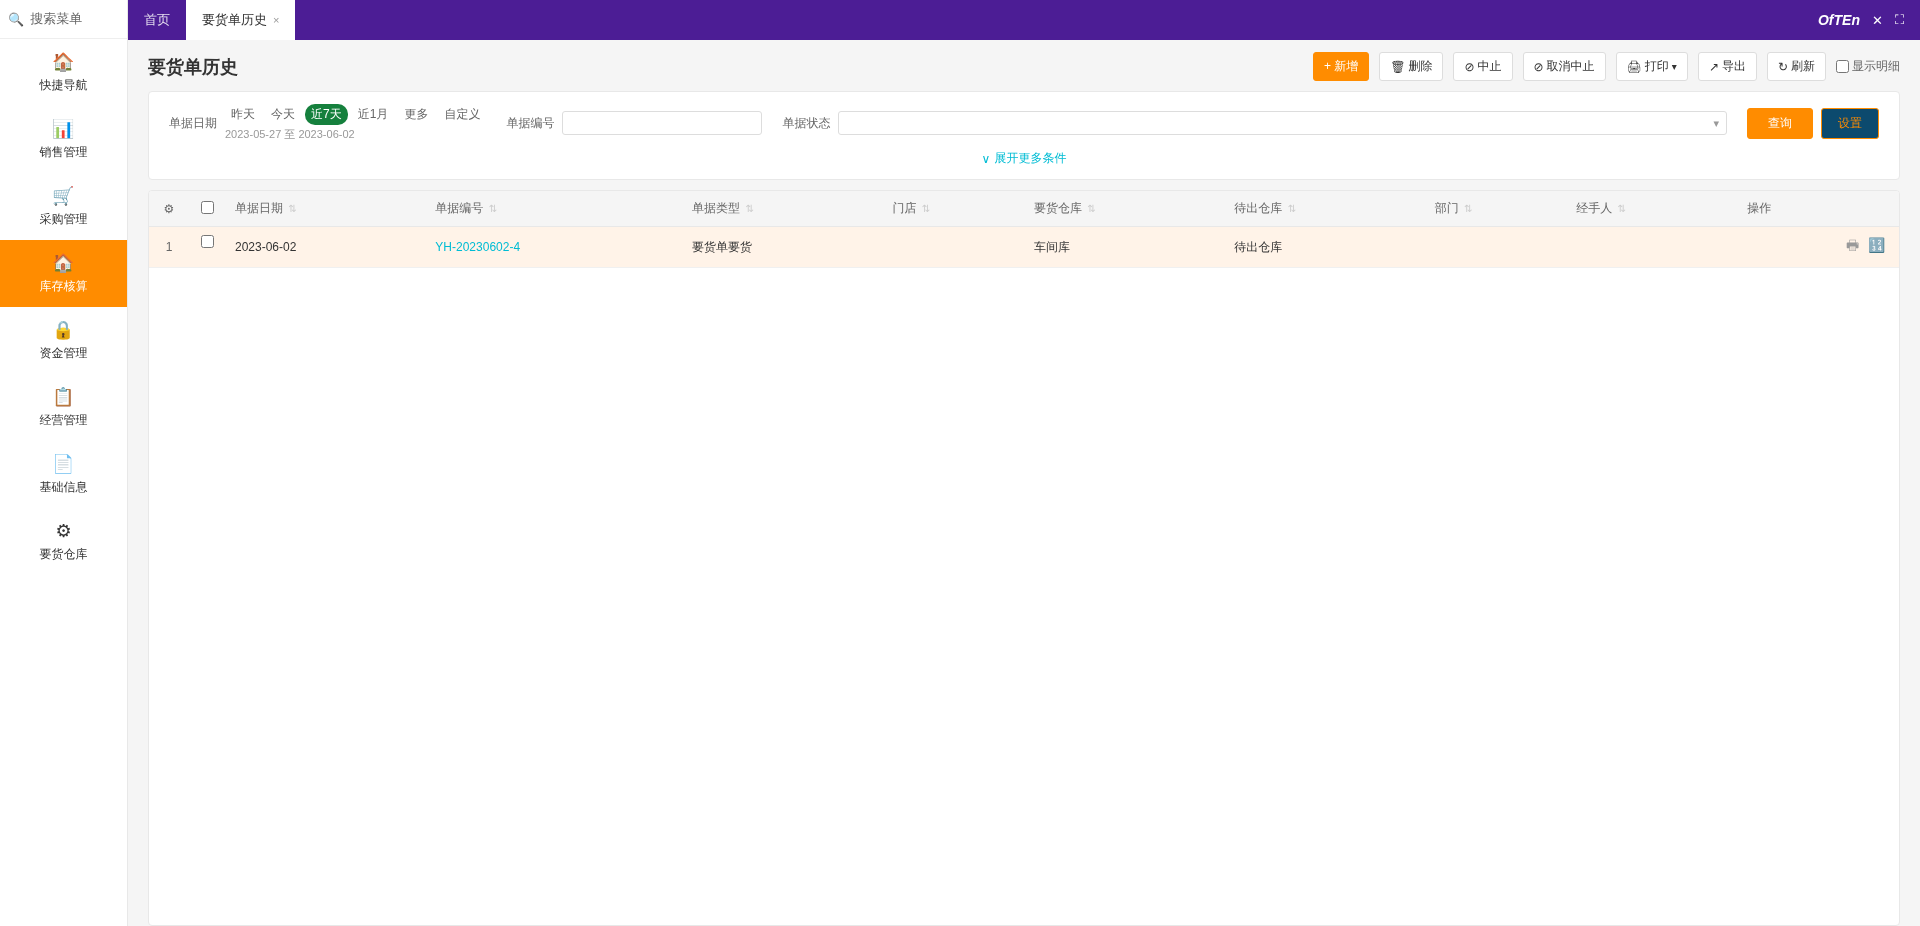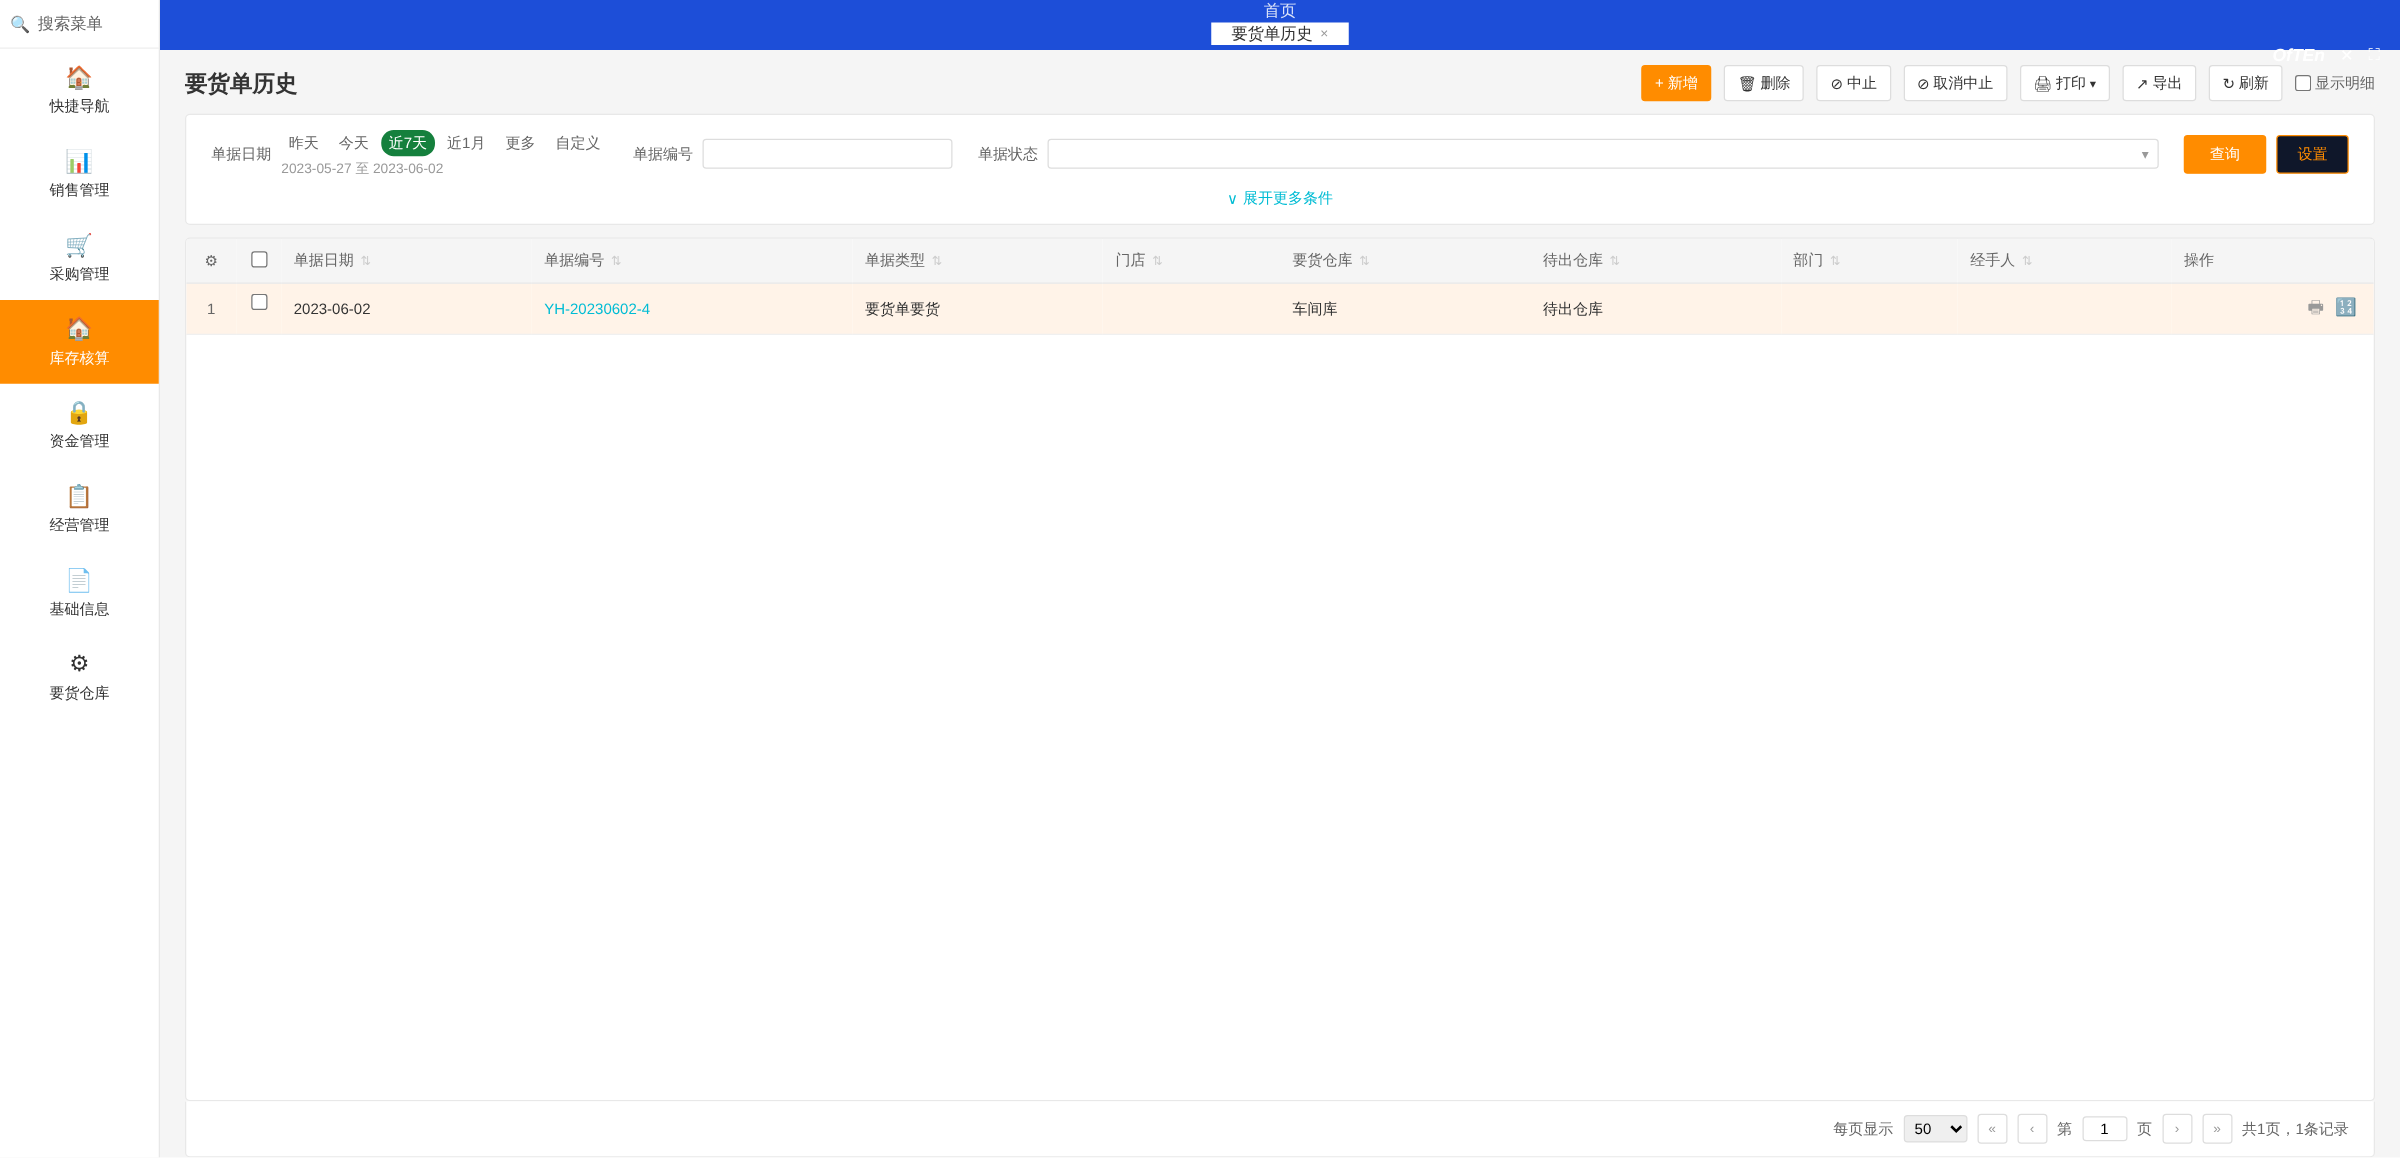--- a/index.html
+++ b/index.html
@@ -31,27 +31,26 @@
     
     .main {
       flex: 1;
       display: flex;
       flex-direction: column;
       overflow: hidden;
     }
 
     
     .topbar {
-      background: #1d4ed8;
+      background: #4c1d95;
       height: 40px;
       display: flex;
       align-items: center;
       padding: 0 0 0 0;
       flex-shrink: 0;
-      flex-direction: column;
     }
     .tab {
       height: 40px;
       display: flex;
       align-items: center;
       padding: 0 16px;
       color: #fff;
       font-size: 13px;
       cursor: pointer;
       gap: 6px;
@@ -90,21 +89,21 @@
       gap: 3px;
       padding: 5px 10px;
       border: 1px solid #ddd;
       border-radius: 3px;
       cursor: pointer;
       font-size: 12px;
       background: #fff;
       color: #333;
     }
     .btn-primary { background: #ff8c00; color: #fff; border-color: #ff8c00; }
-    .btn-secondary { background: #0f172a; color: #ff8c00; border: 1px solid #ff8c00; }
+    .btn-secondary { background: #0c4a6e; color: #ff8c00; border: 1px solid #ff8c00; }
 
     
     .filter-area {
       padding: 12px 20px;
       background: #fff;
       margin: 10px 20px 0 20px;
       border-radius: 4px;
       border: 1px solid #e8e8e8;
       flex-shrink: 0;
     }
@@ -455,30 +454,13 @@
           <td style="text-align:right;">
             <span class="action-icon">🖶</span>
             <span class="action-icon">🔢</span>
           </td>
         </tr>
       </tbody>
     </table>
   </div>
 
 
-  <div class="pagination">
-    <span>每页显示</span>
-    <select class="page-size-select">
-      <option value="50">50</option>
-      <option value="10">10</option>
-      <option value="20">20</option>
-      <option value="100">100</option>
-    </select>
-    <div class="page-btn">«</div>
-    <div class="page-btn">‹</div>
-    <span>第</span>
-    <input class="page-input" type="text" value="1" style="">
-    <span>页</span>
-    <div class="page-btn">›</div>
-    <div class="page-btn">»</div>
-    <span>共1页，1条记录</span>
-  </div>
 </div>
 
 </body></html>

